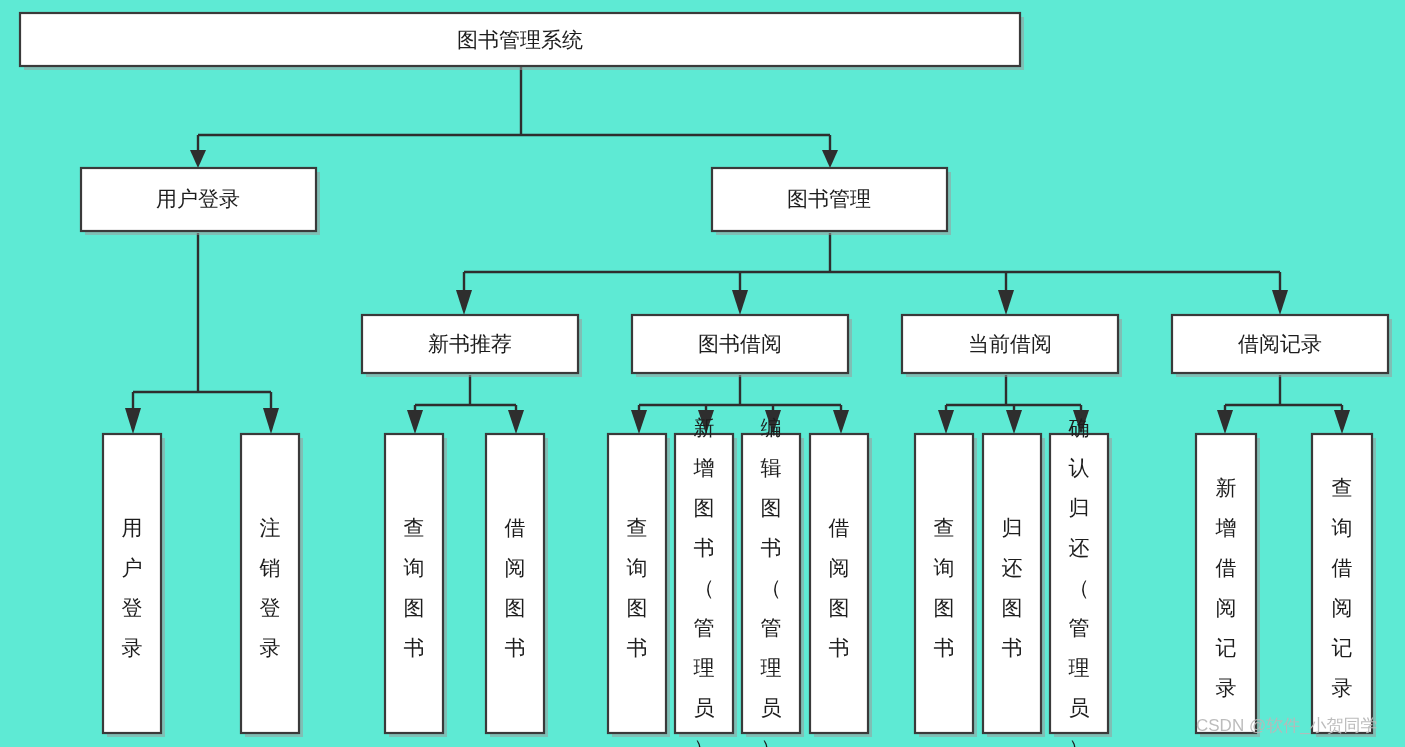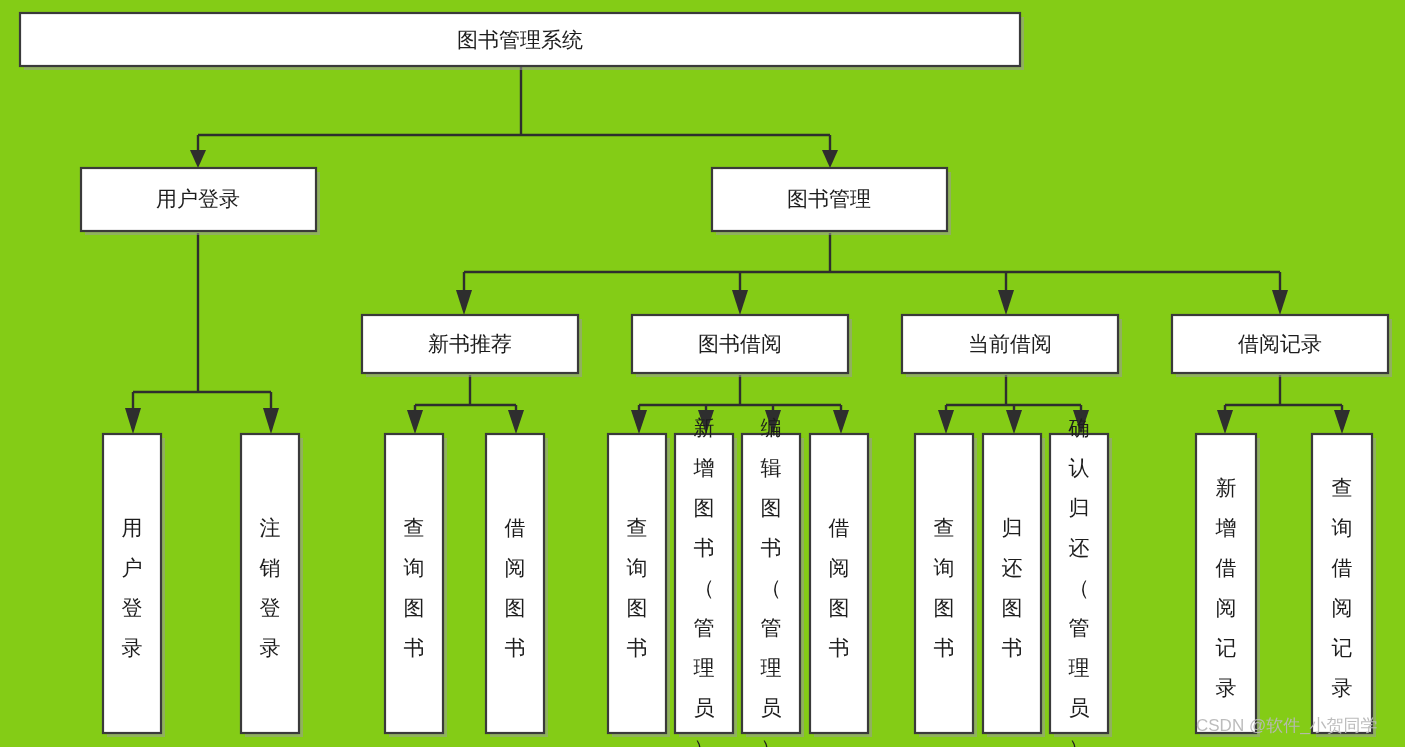--- a/index.html
+++ b/index.html
@@ -8,21 +8,21 @@
     padding: 0;
     background: #ffffff;
   }
   body {
     font-family: "Liberation Sans", "DejaVu Sans", sans-serif;
   }
   #diagram-root {
     position: relative;
     width: 1405px;
     height: 747px;
-    background: #84cc16;
+    background: #5eead4;
     overflow: hidden;
   }
   svg#flow-svg {
     position: absolute;
     left: 0;
     top: 0;
     width: 1405px;
     height: 747px;
     display: block;
   }

